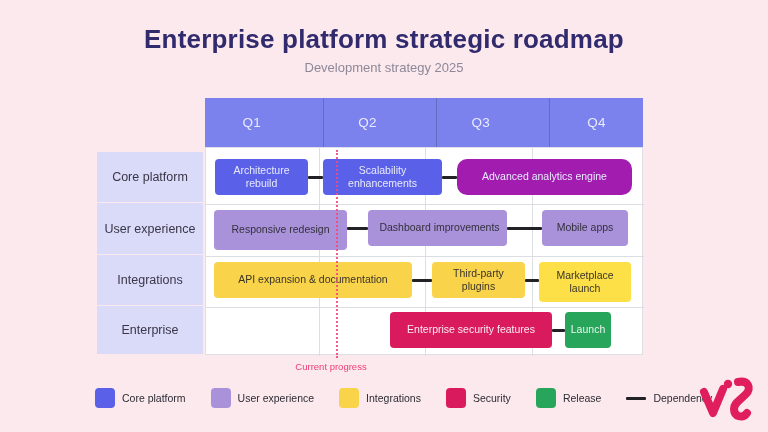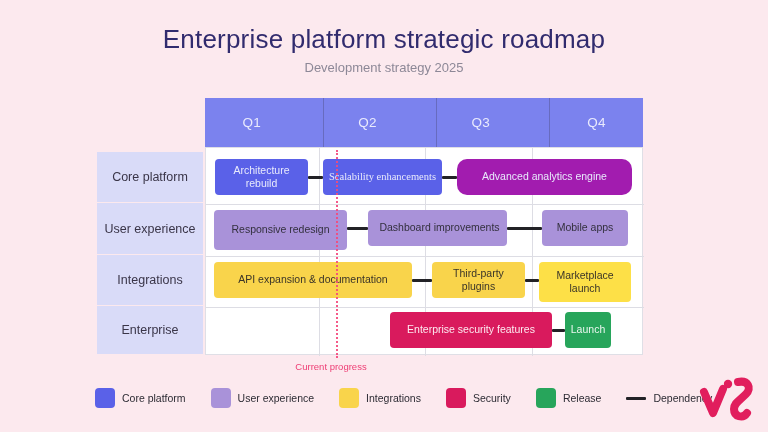--- a/index.html
+++ b/index.html
@@ -4,21 +4,21 @@
 <style>
   html,body { margin:0; padding:0; }
   .canvas {
     position:relative; width:768px; height:432px;
     background:#fce9ee; overflow:hidden;
     font-family:"Liberation Sans", sans-serif;
   }
   .abs { position:absolute; }
   .title {
     position:absolute; left:0; top:24px; width:768px;
-    text-align:center; font-size:26px; font-weight:400; color:#312b6e;
+    text-align:center; font-size:26px; font-weight:700; color:#312b6e;
     letter-spacing:.2px;
   }
   .subtitle {
     position:absolute; left:0; top:60px; width:768px;
     text-align:center; font-size:13px; color:#8d8897;
   }
   .qheader { position:absolute; display:flex; background:#7b82ee;gap:24px; }
   .qcell {
     display:flex; align-items:center; justify-content:center;
     color:#e9eafd; font-size:13.5px; letter-spacing:.3px;
@@ -72,21 +72,21 @@
       <div class="hline" style="top: 159px; left: 0px; width: 438px;"></div>
     </div>
   <div id="labels">
       <div class="label-cell" style="left: 97px; top: 152px; width: 106px; height: 50px;">Core platform</div>
       <div class="label-cell" style="left: 97px; top: 203px; width: 106px; height: 51px;">User experience</div>
       <div class="label-cell" style="left: 97px; top: 255px; width: 106px; height: 50px;">Integrations</div>
       <div class="label-cell" style="left: 97px; top: 306px; width: 106px; height: 48px;">Enterprise</div>
     </div>
   <div id="bars">
       <div class="bar" style="left: 215px; top: 159px; width: 93px; height: 36px; background: rgb(90, 97, 232); color: rgb(232, 234, 252);">Architecture rebuild</div>
-      <div class="bar" style="left: 323px; top: 159px; width: 119px; height: 36px; background: rgb(90, 97, 232); color: rgb(232, 234, 252); font-family: Liberation Serif, serif;">Scalability enhancements</div>
+      <div class="bar" style="left: 323px; top: 159px; width: 119px; height: 36px; background: rgb(90, 97, 232); color: rgb(232, 234, 252);">Scalability enhancements</div>
       <div class="connector" style="left: 308px; top: 176px; width: 15px; background: rgb(34, 34, 38);"></div>
       <div class="bar" style="left: 457px; top: 159px; width: 175px; height: 36px; background: #a21caf; color: rgb(232, 234, 252); border-radius: 10px;">Advanced analytics engine</div>
       <div class="connector" style="left: 442px; top: 176px; width: 15px; background: rgb(34, 34, 38);"></div>
       <div class="bar" style="left: 214px; top: 210px; width: 133px; height: 40px; background: rgb(169, 146, 217); color: rgb(51, 48, 62);">Responsive redesign</div>
       <div class="bar" style="left: 368px; top: 210px; width: 139px; height: 36px; background: rgb(169, 146, 217); color: rgb(51, 48, 62); padding-left: 10px;">Dashboard improvements</div>
       <div class="connector" style="left: 347px; top: 227px; width: 21px; background: rgb(34, 34, 38);"></div>
       <div class="bar" style="left: 542px; top: 210px; width: 86px; height: 36px; background: rgb(169, 146, 217); color: rgb(51, 48, 62); text-align: center;">Mobile apps</div>
       <div class="connector" style="left: 507px; top: 227px; width: 35px; background: rgb(34, 34, 38);"></div>
       <div class="bar" style="left: 214px; top: 262px; width: 198px; height: 36px; background: rgb(249, 212, 75); color: rgb(58, 52, 40);">API expansion &amp; documentation</div>
       <div class="bar" style="left: 432px; top: 262px; width: 93px; height: 36px; background: rgb(249, 212, 75); color: rgb(58, 52, 40);">Third-party plugins</div>

